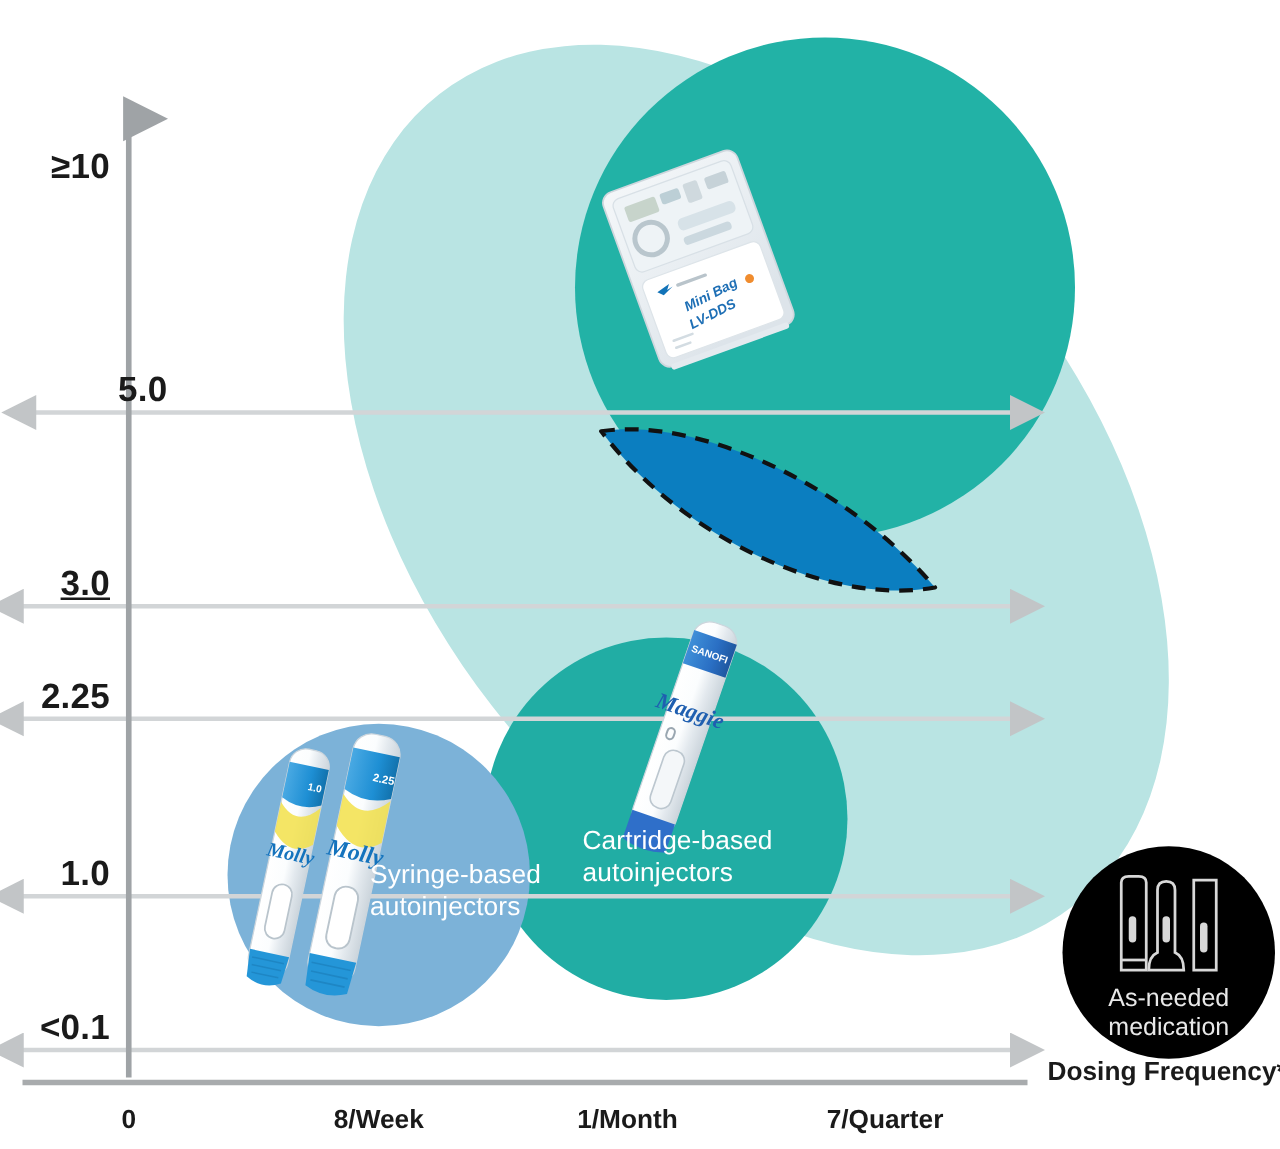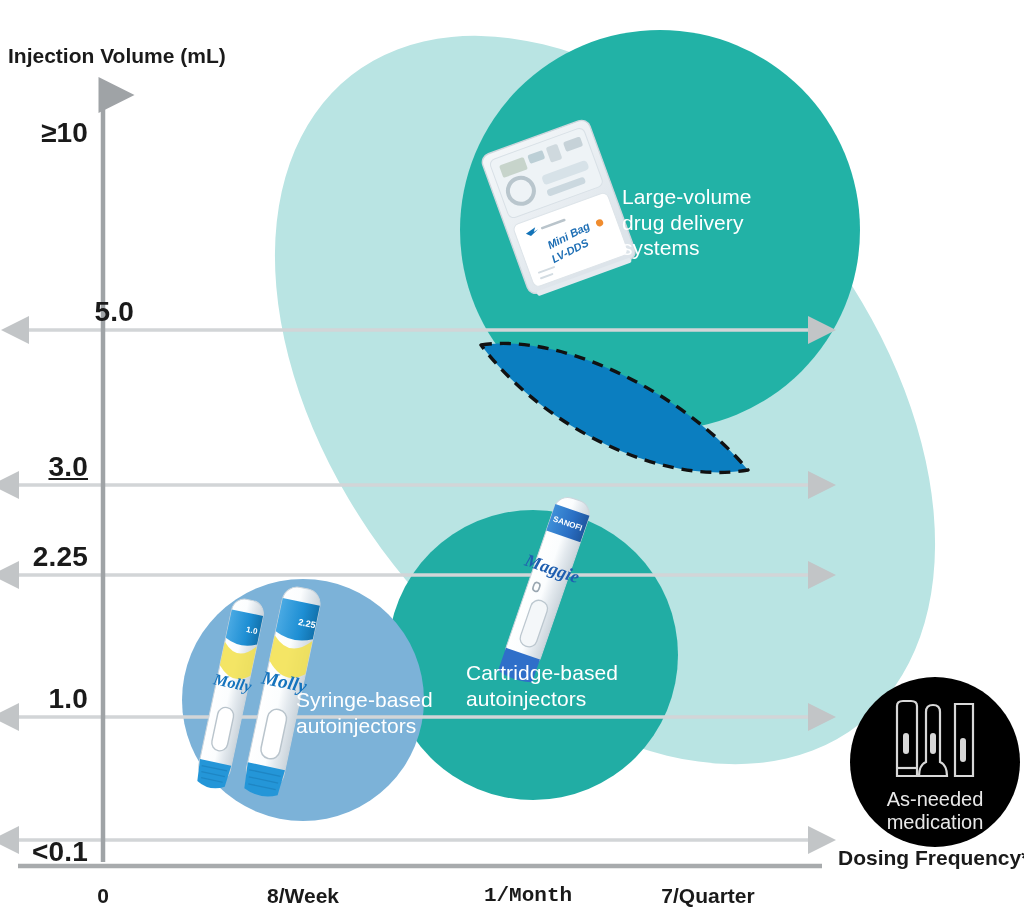--- a/index.html
+++ b/index.html
@@ -161,39 +161,35 @@
         <line x1="897" y1="768" x2="917" y2="768"></line>
         <rect x="903" y="733" width="6" height="21" rx="3" fill="#d8d8d8" stroke="none"></rect>
         <path d="M926 712 q0,-7 7,-7 q7,0 7,7 l0,50 q7,3 7,14 l-28,0 q0,-11 7,-14 Z"></path>
         <rect x="930" y="733" width="6" height="21" rx="3" fill="#d8d8d8" stroke="none"></rect>
         <path d="M955 704 l18,0 0,72 -18,0 Z"></path>
         <rect x="960" y="738" width="6" height="24" rx="3" fill="#d8d8d8" stroke="none"></rect>
       </g>
     </g>
   </svg>
 
-  <div class="axis-title" style="left:8px;top:44px;">Injection Volume (mL)</div>
 
   <div class="ylabel" style="left:0px;top:117px;width:88px;">≥10</div>
   <div class="ylabel" style="left:0px;top:296px;width:88px;margin-left:46px;">5.0</div>
   <div class="ylabel" style="left:0px;top:451px;width:88px;text-decoration:underline;">3.0</div>
   <div class="ylabel" style="left:0px;top:541px;width:88px;">2.25</div>
   <div class="ylabel" style="left:0px;top:683px;width:88px;">1.0</div>
-  <div class="ylabel" style="left:0px;top:836px;width:88px;text-align:right;">&lt;0.1</div>
+  <div class="ylabel" style="left:0px;top:806px;width:88px;text-align:right;">&lt;0.1</div>
 
   <div class="xlabel" style="left:63px;top:884px;width:80px;">0</div>
   <div class="xlabel" style="left:248px;top:884px;width:110px;">8/Week</div>
-  <div class="xlabel" style="left:468px;top:884px;width:120px;font-family:Liberation Mono, monospace;">1/Month</div>
+  <div class="xlabel" style="left:442px;top:884px;width:120px;">1/Month</div>
   <div class="xlabel" style="left:638px;top:884px;width:140px;">7/Quarter</div>
 
   <div class="axis-title" style="left:838px;top:846px;">Dosing Frequency*</div>
 
-  <div class="bubble-label" style="left:622px;top:184px;">Large-volume
-drug delivery
-systems</div>
 
   <div class="bubble-label" style="left:466px;top:660px;">Cartridge-based
 autoinjectors</div>
 
   <div class="bubble-label" style="left:296px;top:687px;">Syringe-based
 autoinjectors</div>
 
   <div class="badge-label" style="left:835px;top:788px;">As-needed
 medication</div>
 

